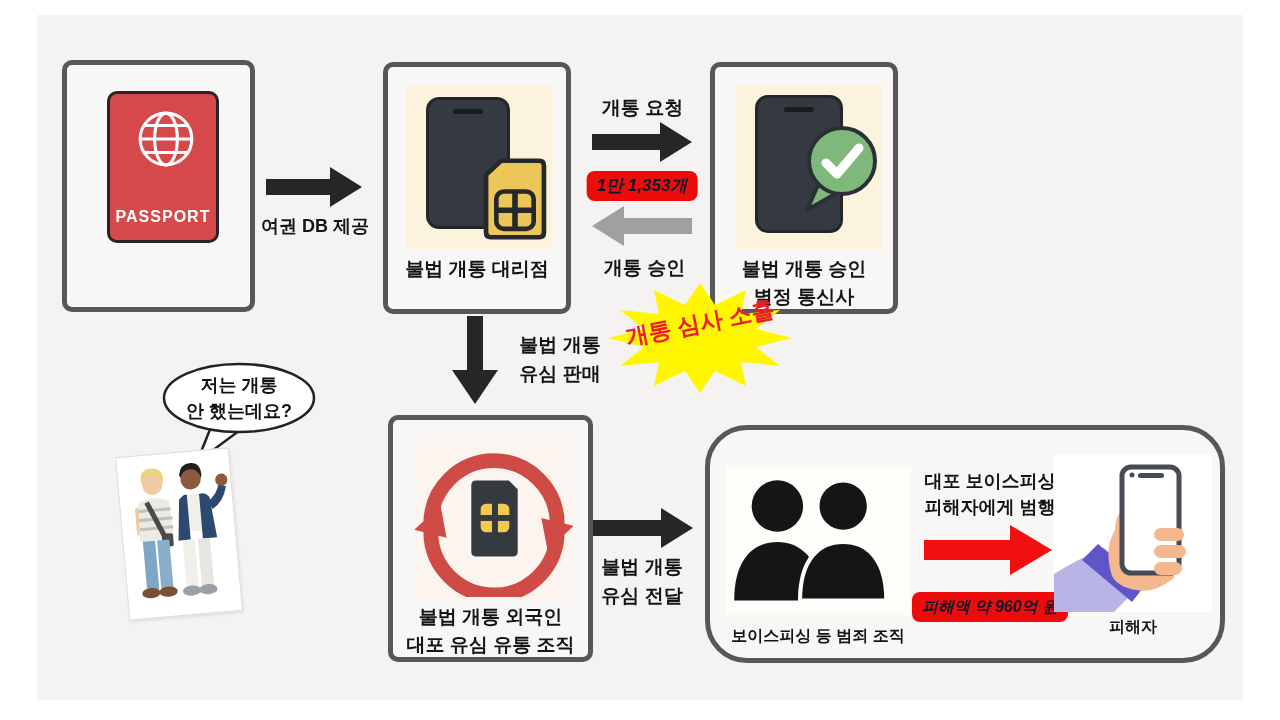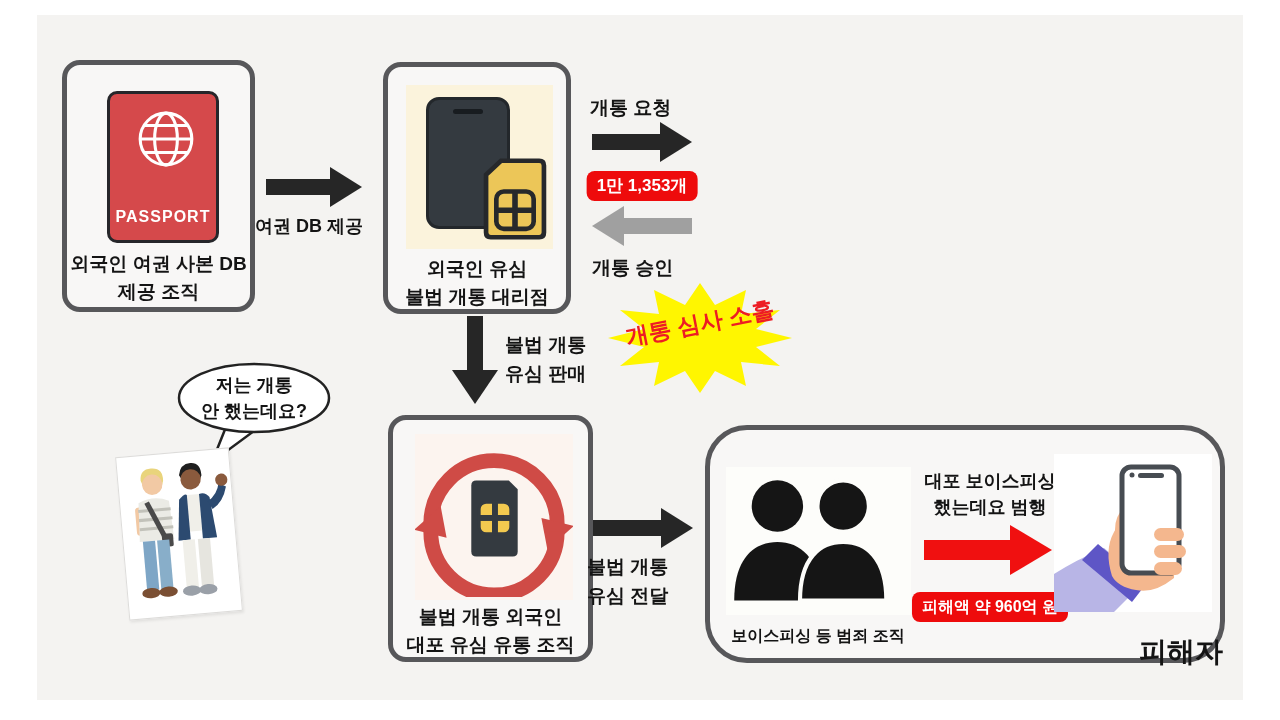--- a/index.html
+++ b/index.html
@@ -1,39 +1,39 @@
 <!DOCTYPE html>
 <html><head>
 <meta charset="utf-8">
 <style>
   * { box-sizing: border-box; margin: 0; padding: 0; }
   html,body { width:1280px; height:720px; background:#ffffff; overflow:hidden;
     font-family:"Liberation Sans", sans-serif; color:#141414; }
   .stage { position:absolute; left:37px; top:15px; width:1206px; height:685px;
     background:#f4f3f1; }
 
-  .node { position:absolute; border:5px solid #57575a; border-radius:18px;
+  .node { position:absolute; border:5px solid #57575a; border-radius:10px;
     background:#f8f7f6; }
   .node-label { position:absolute; left:50%; transform:translateX(-50%);
     text-align:center; font-weight:bold; font-size:19px; line-height:28px;
     white-space:nowrap; }
   .node-label span { display:block; white-space:nowrap; }
 
   .edge-label { position:absolute; font-weight:bold; font-size:19px;
-    line-height:29px; text-align:left; white-space:nowrap; }
+    line-height:29px; text-align:center; white-space:nowrap; }
   .edge-label span { display:block; white-space:nowrap; }
 
   
   .arrow { position:absolute; }
   .arrow .shaft { position:absolute; background:#262626; }
   .arrow .head { position:absolute; width:0; height:0; }
 
-  .badge { display:inline-block; background:#ee0b0c; color:#ffffff;
+  .badge { display:inline-block; background:#ee0b0c; color:#0f172a;
     font-weight:bold; font-size:17px; line-height:20px; padding:5px 10px;
-    border-radius:8px; white-space:nowrap; transform:translateX(-50%); }
+    border-radius:8px; white-space:nowrap; transform:translateX(-50%);font-style:italic; }
 
   .panel { position:absolute; }
 
   
   .passport { position:absolute; background:#d5494b; border:3px solid #26262a;
     border-radius:10px; }
   .passport-text { position:absolute; left:0; right:0; bottom:14px;
     text-align:center; color:#ffffff; font-weight:bold; font-size:16px;
     letter-spacing:1px; }
 
@@ -67,24 +67,20 @@
         <g stroke="#ffffff" stroke-width="3" fill="none">
           <circle cx="30" cy="30" r="25"></circle>
           <ellipse cx="30" cy="30" rx="11" ry="25"></ellipse>
           <line x1="5" y1="30" x2="55" y2="30"></line>
           <line x1="9" y1="17" x2="51" y2="17"></line>
           <line x1="9" y1="43" x2="51" y2="43"></line>
         </g>
       </svg>
       <div class="passport-text">PASSPORT</div>
     </div>
-    <div class="node-label" style="top:185px;">
-      <span>외국인 여권 사본 DB</span>
-      <span>제공 조직</span>
-    </div>
   </div>
 
   <div class="arrow" style="left:229px; top:152px; width:96px; height:40px;">
     <div class="shaft" style="left:0; top:12px; width:64px; height:16px;"></div>
     <div class="head" style="left:64px; top:0;
          border-left:32px solid #262626; border-top:20px solid transparent;
          border-bottom:20px solid transparent;"></div>
   </div>
   <div class="edge-label" style="left:218px; top:197px; width:120px; font-size:18px;">
     <span>여권 DB 제공</span>
@@ -96,21 +92,20 @@
         <div class="speaker"></div>
       </div>
       <svg width="66" height="84" viewBox="0 0 70 90" style="position:absolute; left:76px; top:72px;">
         <path d="M 20,4 L 61,4 Q 66,4 66,9 L 66,81 Q 66,86 61,86 L 9,86 Q 4,86 4,81 L 4,19 Z" fill="#ecc658" stroke="#26282b" stroke-width="5"></path>
         <rect x="15" y="37" width="40" height="40" rx="8" fill="none" stroke="#26282b" stroke-width="5"></rect>
         <line x1="35" y1="37" x2="35" y2="77" stroke="#26282b" stroke-width="6"></line>
         <line x1="15" y1="57" x2="55" y2="57" stroke="#26282b" stroke-width="6"></line>
       </svg>
     </div>
     <div class="node-label" style="top:188px;">
-      <span>외국인 유심</span>
       <span>불법 개통 대리점</span>
     </div>
   </div>
 
   <div class="edge-label" style="left:553px; top:78px; width:105px;">
     <span>개통 요청</span>
   </div>
   <div class="arrow" style="left:555px; top:107px; width:100px; height:40px;">
     <div class="shaft" style="left:0; top:12px; width:68px; height:16px;"></div>
     <div class="head" style="left:68px; top:0;
@@ -123,20 +118,36 @@
   <div class="arrow" style="left:555px; top:191px; width:100px; height:40px;">
     <div class="shaft" style="left:32px; top:12px; width:68px; height:16px; background:#a0a0a0;"></div>
     <div class="head" style="left:0; top:0;
          border-right:32px solid #a0a0a0; border-top:20px solid transparent;
          border-bottom:20px solid transparent;"></div>
   </div>
   <div class="edge-label" style="left:555px; top:238px; width:105px;">
     <span>개통 승인</span>
   </div>
 
+  <div class="node" style="left:673px; top:47px; width:188px; height:252px;">
+    <div class="panel" style="left:21px; top:18px; width:146px; height:164px; background:#fbf3dc;">
+      <div class="phone" style="left:19px; top:10px; width:88px; height:138px;">
+        <div class="speaker"></div>
+      </div>
+      <svg width="84" height="92" viewBox="0 0 84 92" style="position:absolute; left:62px; top:38px;">
+        <path d="M 20,62 L 9,87 L 39,70 Z" fill="#7fb87a" stroke="#2b3036" stroke-width="4" stroke-linejoin="round"></path>
+        <circle cx="44" cy="38" r="33" fill="#7fb87a" stroke="#2b3036" stroke-width="4"></circle>
+        <path d="M 28,40 L 39,51 L 61,25" stroke="#ffffff" stroke-width="9" fill="none" stroke-linecap="round" stroke-linejoin="round"></path>
+      </svg>
+    </div>
+    <div class="node-label" style="top:188px;">
+      <span>불법 개통 승인</span>
+      <span>별정 통신사</span>
+    </div>
+  </div>
 
   <div style="position:absolute; left:568px; top:266px; width:190px; height:114px;">
     <svg width="190" height="114" viewBox="0 0 190 114">
       <polygon fill="#fff600" points="
         187,57 151,48 175,29 136,33 141,9 110,24 95,2 80,24 49,9 54,33
         15,29 39,48 3,57 39,66 15,85 54,81 49,105 80,90 95,112 110,90
         141,105 136,81 175,85 151,66"></polygon>
     </svg>
     <div class="starburst-text">개통 심사 소홀</div>
   </div>
@@ -145,21 +156,21 @@
     <div class="shaft" style="left:15px; top:0; width:16px; height:54px;"></div>
     <div class="head" style="left:0; top:54px;
          border-top:34px solid #262626; border-left:23px solid transparent;
          border-right:23px solid transparent;"></div>
   </div>
   <div class="edge-label" style="left:468px; top:315px; width:110px;">
     <span>불법 개통</span>
     <span>유심 판매</span>
   </div>
 
-  <div style="position:absolute; left:139px; top:347px; width:156px; height:104px;">
+  <div style="position:absolute; left:124px; top:347px; width:156px; height:104px;">
     <svg width="156" height="104" viewBox="0 0 156 104">
       <polygon points="52,60 36,100 86,63" fill="#ffffff" stroke="#222222" stroke-width="2.5"></polygon>
       <ellipse cx="78" cy="36" rx="75" ry="34" fill="#ffffff" stroke="#222222" stroke-width="2.5"></ellipse>
     </svg>
     <div class="speech-text">
       <span>저는 개통</span>
       <span>안 했는데요?</span>
     </div>
   </div>
 
@@ -234,21 +245,21 @@
         <path d="M 72,128 C 72,86 92,71 114,71 C 136,71 156,86 156,128 Z" fill="#151515" stroke="#fdfdfa" stroke-width="4"></path>
       </svg>
     </div>
     <div class="node-label" style="left:108px; top:192px; transform:translateX(-50%); font-size:16px;">
       <span>보이스피싱 등 범죄 조직</span>
     </div>
 
     <div class="edge-label" style="left:280px; top:38px; width:0; font-size:18px; line-height:26px;
          transform:translateX(-50%); display:flex; flex-direction:column; align-items:center;">
       <span>대포 보이스피싱</span>
-      <span>했는데요 범행</span>
+      <span>피해자에게 범행</span>
     </div>
     <div class="arrow" style="left:214px; top:95px; width:128px; height:50px;">
       <div class="shaft" style="left:0; top:15px; width:86px; height:20px; background:#f01010;"></div>
       <div class="head" style="left:86px; top:0;
            border-left:42px solid #f01010; border-top:25px solid transparent;
            border-bottom:25px solid transparent;"></div>
     </div>
     <div style="position:absolute; left:280px; top:153px;">
       <span class="badge" style="font-size:16px;margin-top:9px;">피해액 약 960억 원</span>
     </div>
@@ -260,18 +271,18 @@
         <path d="M58,122 Q50,96 60,78 Q68,62 84,60 L122,68 L120,124 Q100,140 82,136 Q64,133 58,122 Z" fill="#f4b78e"></path>
         <path d="M62,86 Q58,64 70,54 Q79,48 85,53 L89,70 L70,94 Z" fill="#f4b78e"></path>
         <rect x="68" y="13" width="57" height="106" rx="9" fill="#ffffff" stroke="#474c52" stroke-width="5"></rect>
         <rect x="84" y="19" width="26" height="5" rx="2.5" fill="#474c52"></rect>
         <circle cx="78" cy="21" r="2.5" fill="#474c52"></circle>
         <rect x="100" y="74" width="30" height="13" rx="6.5" fill="#f4b78e"></rect>
         <rect x="100" y="91" width="32" height="13" rx="6.5" fill="#f4b78e"></rect>
         <rect x="100" y="108" width="28" height="13" rx="6.5" fill="#f4b78e"></rect>
       </svg>
     </div>
-    <div class="node-label" style="left:423px; top:208px; transform:translateX(-50%); font-size:28px;margin-left:48px;">
+    <div class="node-label" style="left:423px; top:183px; transform:translateX(-50%); font-size:16px;">
       <span>피해자</span>
     </div>
   </div>
 
 </div>
 
 </body></html>

